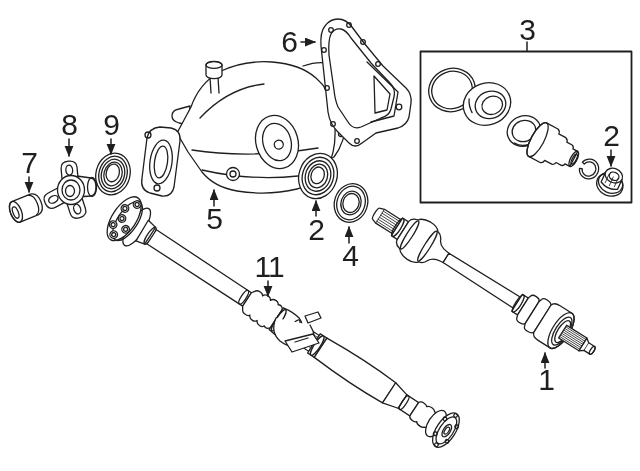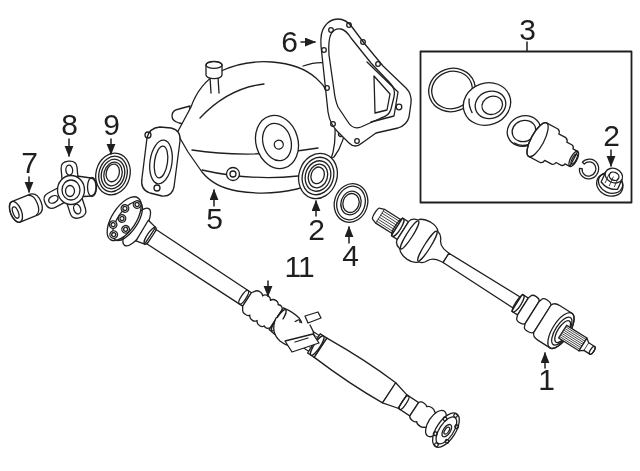--- a/index.html
+++ b/index.html
@@ -288,15 +288,15 @@
 <div class="co" style="left:546px; top:380px;">1</div>
 <div class="co" style="left:611px; top:136px;">2</div>
 <div class="co" style="left:527px; top:30px;">3</div>
 <div class="co" style="left:350px; top:256px;">4</div>
 <div class="co" style="left:214px; top:219px;">5</div>
 <div class="co" style="left:289px; top:42px;">6</div>
 <div class="co" style="left:29px;  top:163px;">7</div>
 <div class="co" style="left:69px;  top:125px;">8</div>
 <div class="co" style="left:111px; top:125px;">9</div>
 <div class="co" style="left:316px; top:230px;">2</div>
-<div class="co" style="left:269px; top:267px;margin-left:30px;">11</div>
+<div class="co" style="left:269px; top:267px;">11</div>
 
 </div>
 
 </body></html>

